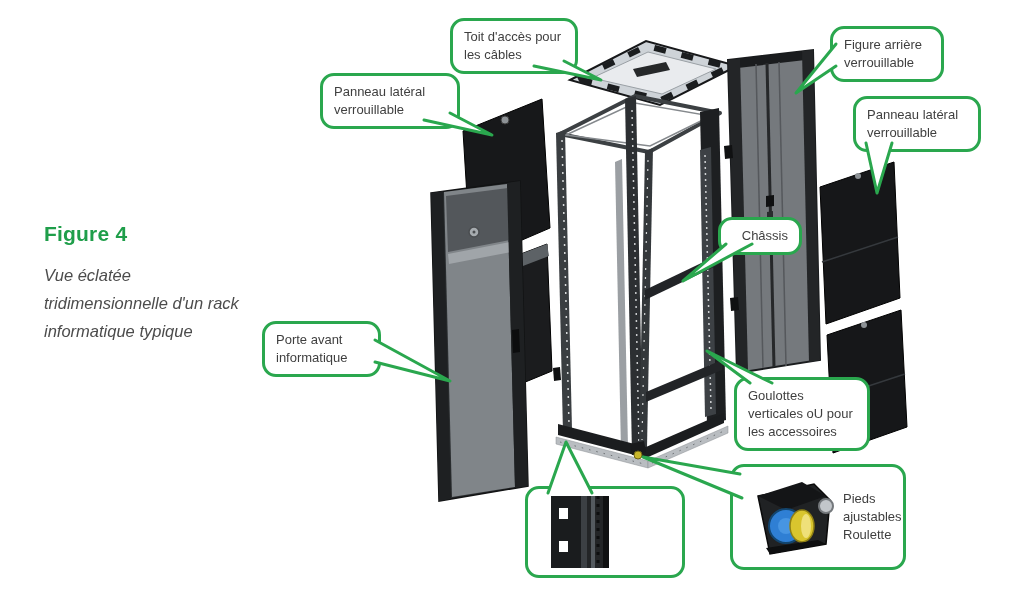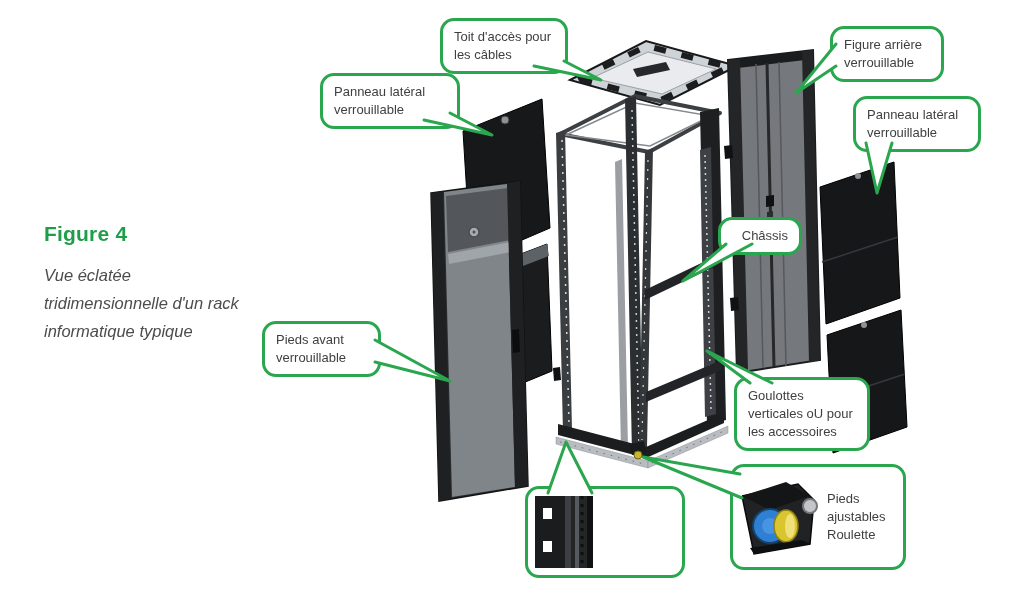--- a/index.html
+++ b/index.html
@@ -11,24 +11,24 @@
 
   .fig-title{position:absolute;left:44px;top:222px;z-index:2;margin:0;
              font-size:21px;font-weight:bold;color:var(--heading,#1f9e4a);letter-spacing:.2px;}
   .fig-caption{position:absolute;left:44px;top:261px;z-index:2;margin:0;
                width:212px;height:82px;overflow:hidden;
                font-style:italic;font-size:16.5px;line-height:28px;color:var(--caption,#4c4c4c);}
 
   .co{position:absolute;z-index:3;background:#fff;border:3px solid var(--green,#2aa74e);
       border-radius:14px;padding:7px 11px;font-size:13px;line-height:1.38;
       color:var(--text,#3f3f3f);box-sizing:border-box;}
-  .co-media{display:flex;align-items:center;gap:7px;padding:7px 7px;}
+  .co-media{display:flex;align-items:center;gap:7px;padding:7px 23px;}
   .co-media .thumb{flex:0 0 auto;display:block;line-height:0;}
 
-  #co-toit{left:440px;top:18px;width:128px;}
+  #co-toit{left:450px;top:18px;width:128px;}
   #co-porte-arriere{left:830px;top:26px;width:114px;}
   #co-panneau-right{left:853px;top:96px;width:128px;}
   #co-panneau-left{left:320px;top:73px;width:140px;}
   #co-chassis{left:718px;top:217px;width:84px;text-align:right;}
   #co-porte-avant{left:262px;top:321px;width:119px;}
   #co-goulottes{left:734px;top:377px;width:136px;}
   #co-rail{left:525px;top:486px;width:160px;}
   #co-pieds{left:730px;top:464px;width:176px;}
 </style>
 </head>
@@ -145,21 +145,21 @@
 
   <div class="co" id="co-panneau-left">
     <span>Panneau latéral verrouillable</span>
   </div>
 
   <div class="co" id="co-chassis">
     <span>Châssis</span>
   </div>
 
   <div class="co" id="co-porte-avant">
-    <span>Pieds avant verrouillable</span>
+    <span>Porte avant informatique</span>
   </div>
 
   <div class="co" id="co-goulottes">
     <span>Goulottes verticales oU pour les accessoires</span>
   </div>
 
   <div class="co co-media" id="co-rail">
     <span class="thumb">
       <svg width="58" height="72" viewBox="0 0 58 72">
         <rect width="58" height="72" fill="#232527"></rect>

